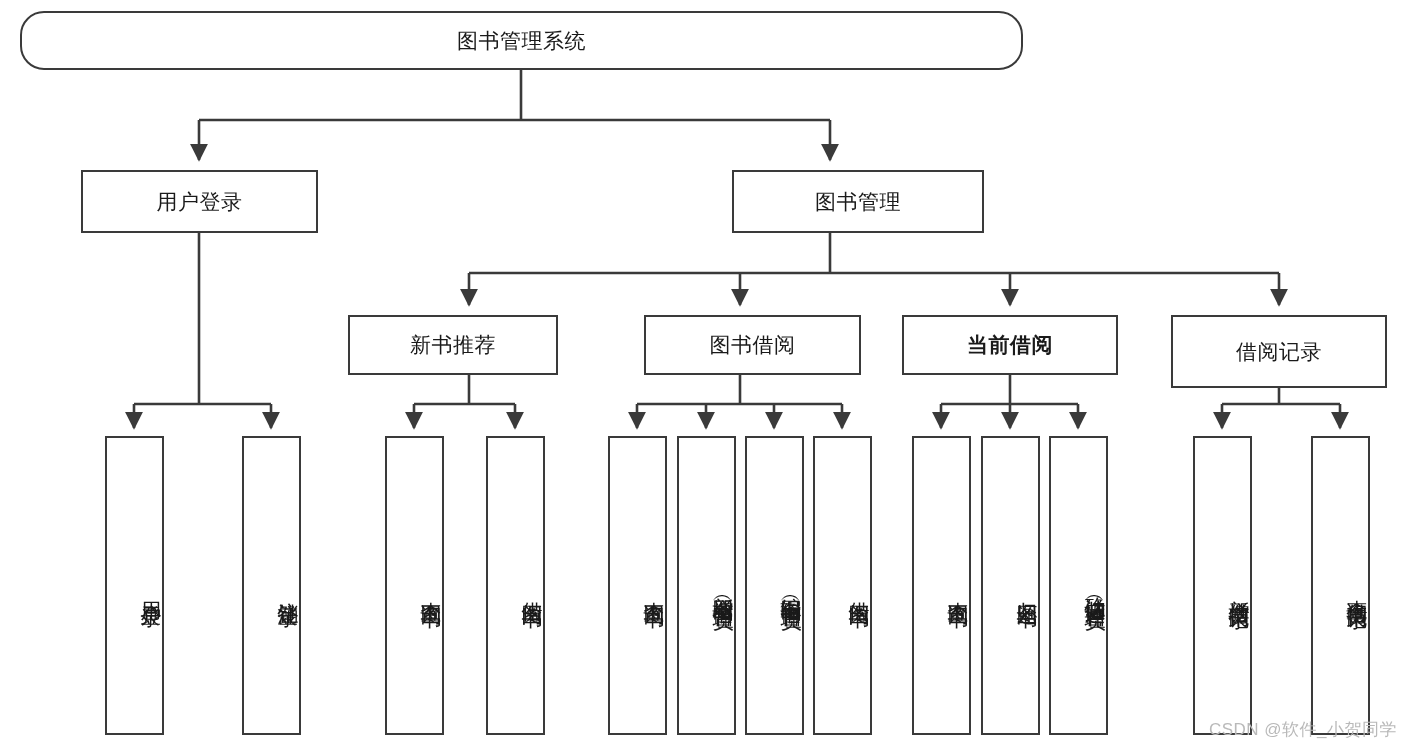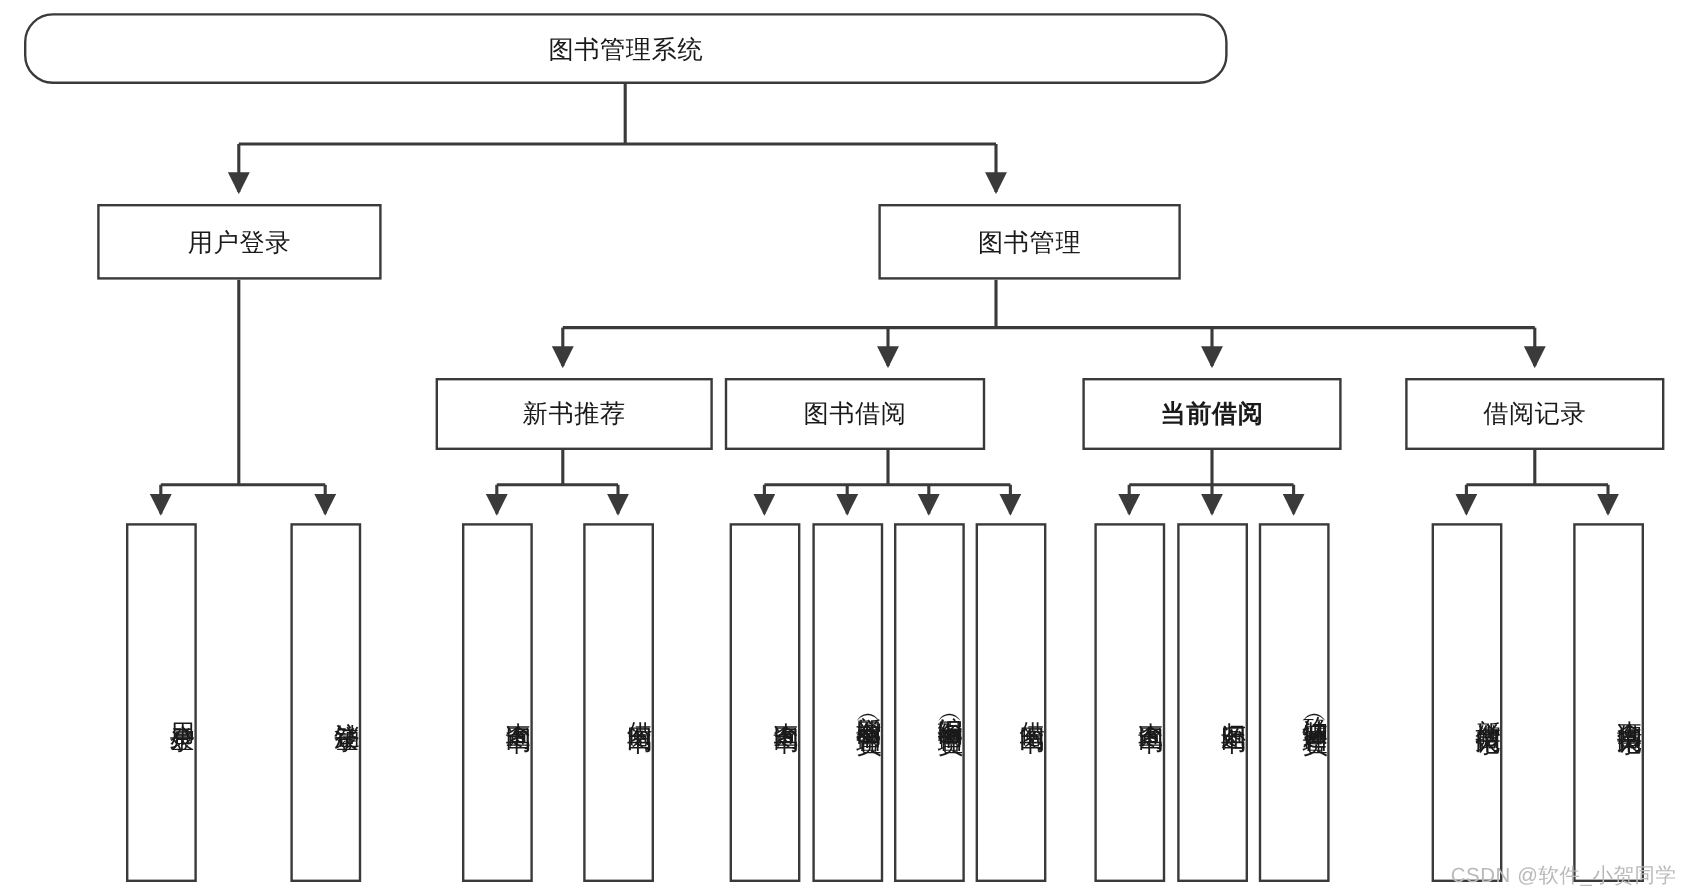--- a/index.html
+++ b/index.html
@@ -129,30 +129,30 @@
     <span>图书管理系统</span>
   </div>
 
   <div class="node horiz" style="left:81px; top:170px; width:237px; height:63px;">
     <span>用户登录</span>
   </div>
   <div class="node horiz" style="left:712px; top:170px; width:252px; height:63px;margin-left:20px;">
     <span>图书管理</span>
   </div>
 
-  <div class="node horiz" style="left:363px; top:315px; width:231px; height:60px;text-align:right;">
+  <div class="node horiz" style="left:348px; top:315px; width:210px; height:60px;text-align:right;">
     <span>新书推荐</span>
   </div>
-  <div class="node horiz" style="left:604px; top:315px; width:217px; height:60px;">
+  <div class="node horiz" style="left:644px; top:315px; width:217px; height:60px;">
     <span>图书借阅</span>
   </div>
   <div class="node horiz" style="left:902px; top:315px; width:216px; height:60px;font-weight:bold;">
     <span>当前借阅</span>
   </div>
-  <div class="node horiz" style="left:1171px; top:315px; width:216px; height:60px;">
+  <div class="node horiz" style="left:1171px; top:315px; width:216px; height:73px;">
     <span>借阅记录</span>
   </div>
 
   <div class="node vert" style="left:105px; top:436px; width:59px; height:299px;">
     <span class="vtext">用户登录</span>
   </div>
   <div class="node vert" style="left:242px; top:436px; width:59px; height:299px;">
     <span class="vtext">注销登录</span>
   </div>
 

